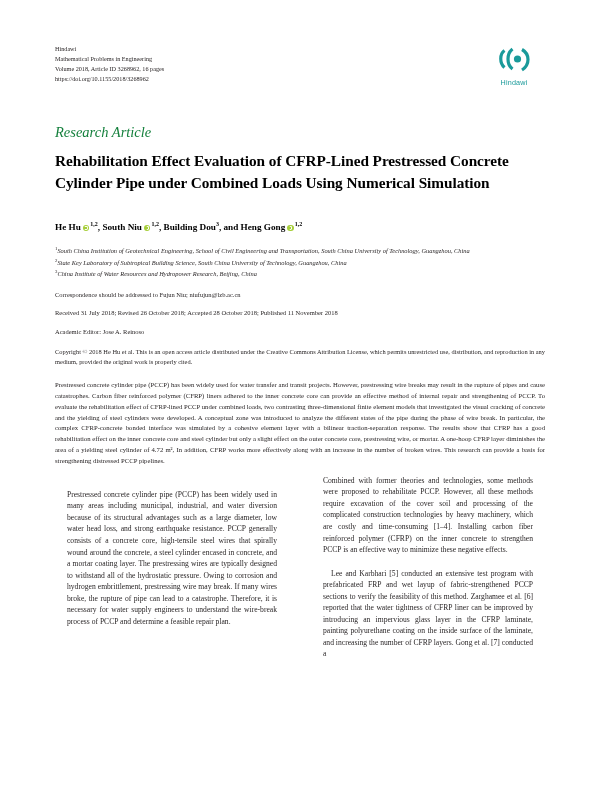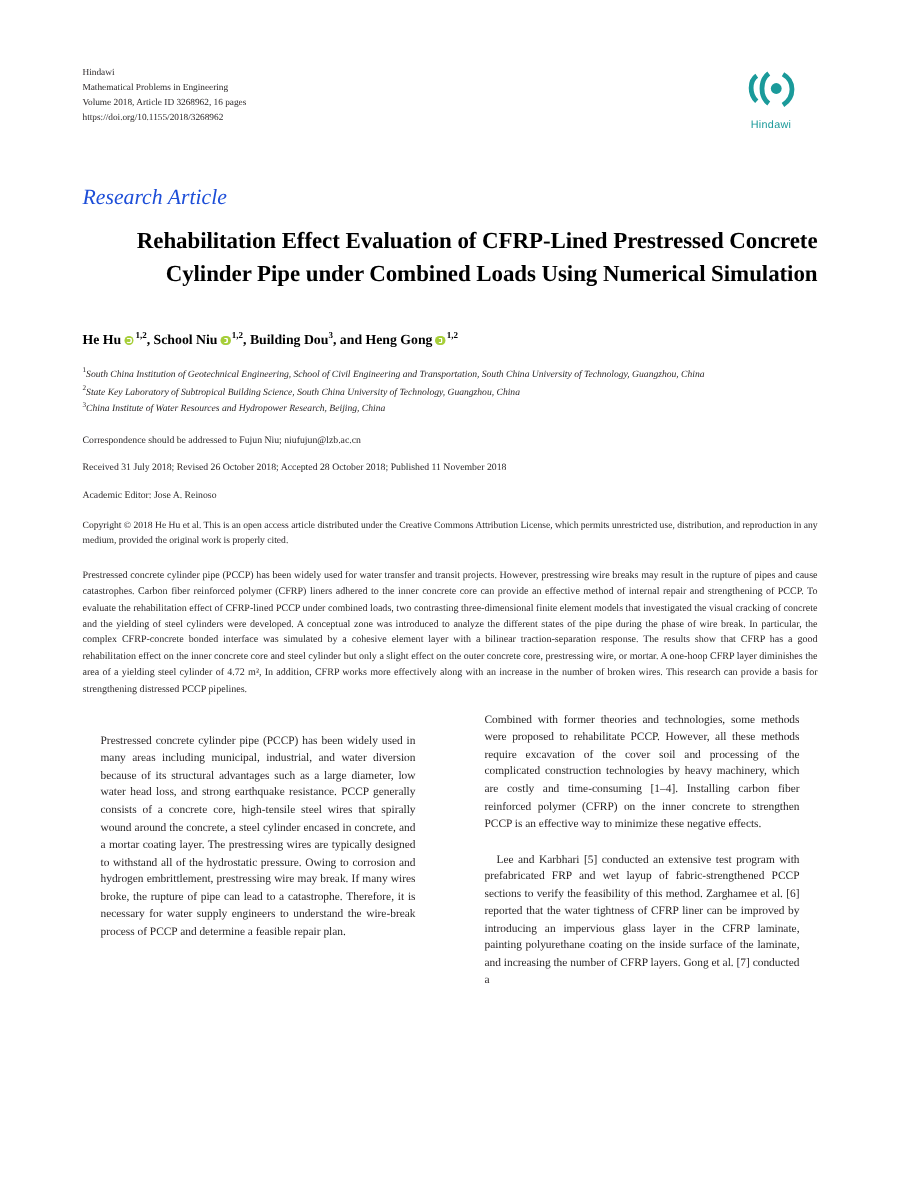--- a/index.html
+++ b/index.html
@@ -57,31 +57,30 @@
     color: #1a9a9a;
     margin-top: 2px;
   }
 
   
   .article-type {
     margin-top: 37px;
     font-family: "Liberation Serif", serif;
     font-style: italic;
     font-size: 14.5px;
-    color: #1d4ed8;
+    color: #15803d;
   }
   .title {
     margin-top: 9px;
     font-family: "Liberation Serif", serif;
     font-weight: bold;
     font-size: 15.3px;
     line-height: 1.42;
     color: #000;
     letter-spacing: -0.05px;
-    text-align: right;
   }
 
   
   .authors {
     margin-top: 27px;
     font-family: "Liberation Serif", serif;
     font-weight: bold;
     font-size: 9.2px;
     color: #000;
     line-height: 1.4;
@@ -202,21 +201,21 @@
           <circle cx="20.5" cy="13" r="3.6" fill="#1a9a9a"></circle>
         </svg>
         <div class="logo-word">Hindawi</div>
       </div>
     </div>
 
     <div class="article-type">Research Article</div>
     <div class="title">Rehabilitation Effect Evaluation of CFRP-Lined Prestressed Concrete Cylinder Pipe under Combined Loads Using Numerical Simulation</div>
 
     <div class="authors">
-      <span>He Hu</span><span class="orcid"></span><span class="sup">1,2</span><span>,&nbsp;</span><span>School Niu</span><span class="orcid"></span><span class="sup">1,2</span><span>,&nbsp;</span><span>Building Dou</span><span class="sup">3</span><span>,&nbsp;and&nbsp;</span><span>Heng Gong</span><span class="orcid"></span><span class="sup">1,2</span>
+      <span>He Hu</span><span class="orcid"></span><span class="sup">1,2</span><span>,&nbsp;</span><span>South Niu</span><span class="orcid"></span><span class="sup">1,2</span><span>,&nbsp;</span><span>Building Dou</span><span class="sup">3</span><span>,&nbsp;and&nbsp;</span><span>Heng Gong</span><span class="orcid"></span><span class="sup">1,2</span>
     </div>
 
     <div class="affiliations">
       <div><span class="sup">1</span><span>South China Institution of Geotechnical Engineering, School of Civil Engineering and Transportation, South China University of Technology, Guangzhou, China</span></div>
       <div><span class="sup">2</span><span>State Key Laboratory of Subtropical Building Science, South China University of Technology, Guangzhou, China</span></div>
       <div><span class="sup">3</span><span>China Institute of Water Resources and Hydropower Research, Beijing, China</span></div>
     </div>
 
     <div class="corr">Correspondence should be addressed to Fujun Niu; niufujun@lzb.ac.cn</div>
     <div class="dates">Received 31 July 2018; Revised 26 October 2018; Accepted 28 October 2018; Published 11 November 2018</div>

